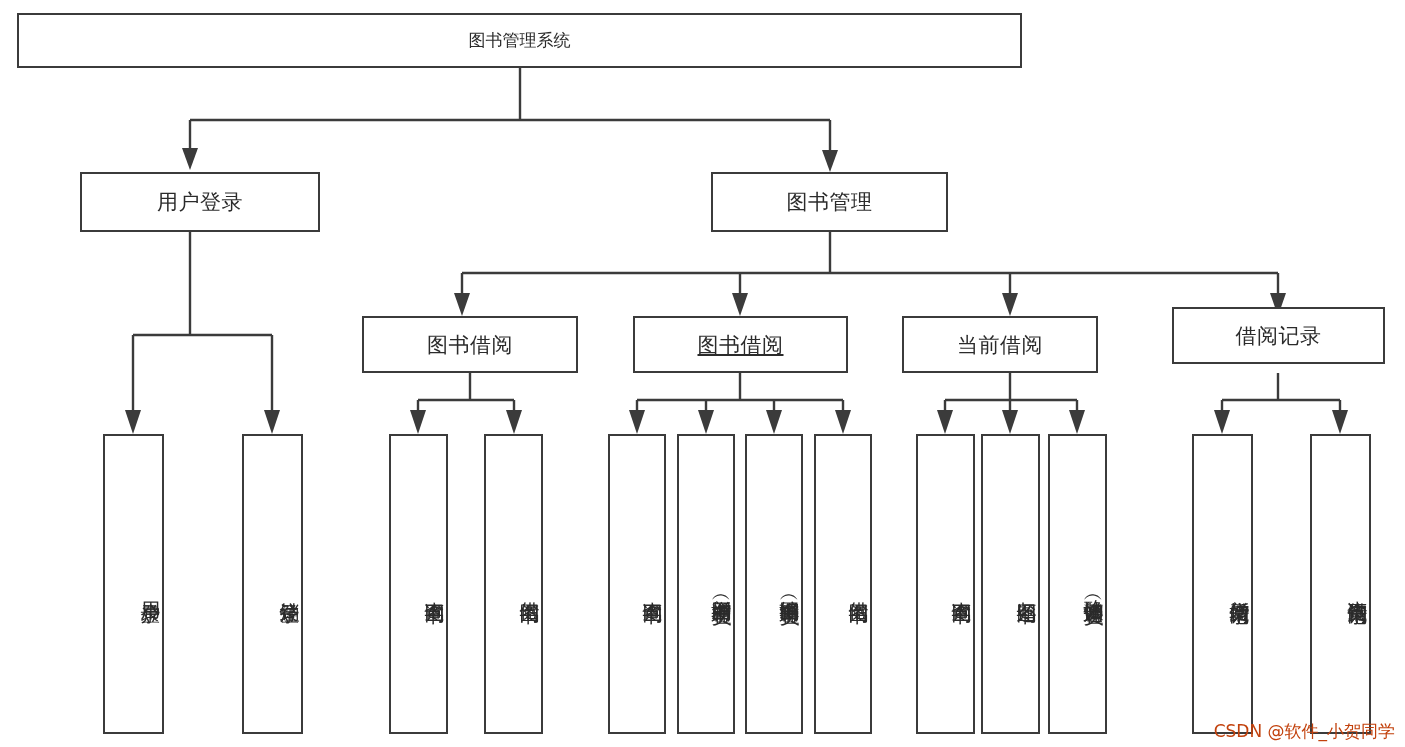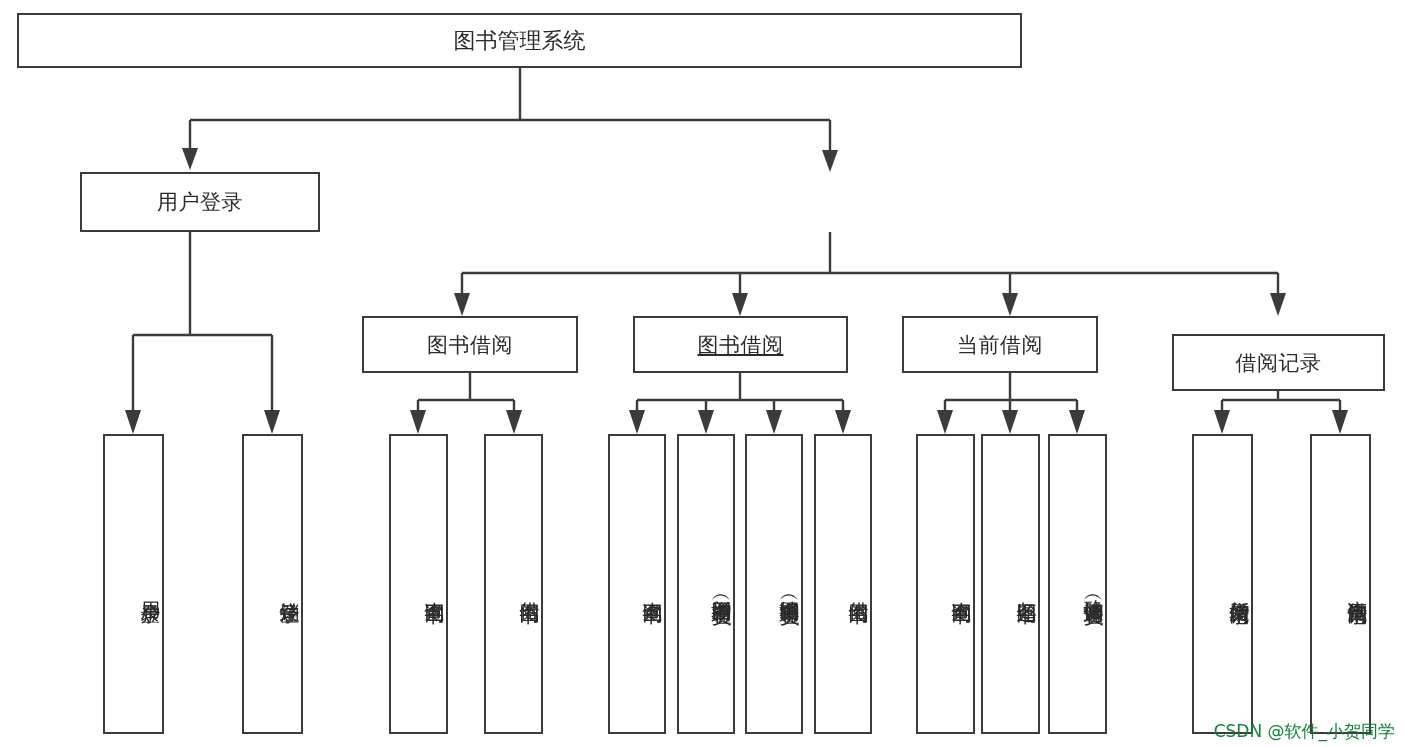--- a/index.html
+++ b/index.html
@@ -24,21 +24,21 @@
     align-items: center;
     justify-content: center;
     color: #2b2b2b;
   }
   .node.h {
     font-size: 21px;
     letter-spacing: 0.5px;
     white-space: nowrap;
   }
   .node.root {
-    font-size: 22px;
+    font-size: 17px;
   }
   .node.v {
     writing-mode: vertical-rl;
     text-orientation: upright;
     font-size: 20px;
     line-height: 1.18;
     letter-spacing: 1px;
     padding-top: 8px;
     align-items: flex-start;
     justify-content: center;
@@ -65,21 +65,21 @@
   }
   svg.wires polygon {
     fill: #3b3b3b;
     stroke: none;
   }
   .watermark {
     position: absolute;
     right: 10px;
     bottom: 4px;
     font-size: 17px;
-    color: #15803d;
+    color: #c2410c;
     white-space: nowrap;
     font-family: "DejaVu Sans", "Liberation Sans", sans-serif;
   }
 </style>
 </head>
 <body>
 
 <div id="canvas">
 
   <svg class="wires" viewBox="0 0 1405 747">
@@ -145,34 +145,37 @@
   </svg>
 
   <div class="node root" style="left:17px; top:13px; width:1005px; height:55px;">
     <span>图书管理系统</span>
   </div>
 
   <div class="node h" style="left:80px; top:172px; width:240px; height:60px;">
     <span>用户登录</span>
   </div>
 
+  <div class="node h" style="left:711px; top:172px; width:237px; height:60px;">
+    <span>图书管理</span>
+  </div>
 
   <div class="node h" style="left:362px; top:316px; width:216px; height:57px;">
     <span>图书借阅</span>
   </div>
 
   <div class="node h" style="left:633px; top:316px; width:215px; height:57px;text-decoration:underline;">
     <span>图书借阅</span>
   </div>
 
   <div class="node h" style="left:902px; top:316px; width:196px; height:57px;">
     <span>当前借阅</span>
   </div>
 
-  <div class="node h" style="left:1172px; top:334px; width:213px; height:57px;">
+  <div class="node h" style="left:1172px; top:307px; width:213px; height:57px;">
     <span>借阅记录</span>
   </div>
 
   <div class="node v" style="left:103px; top:434px; width:61px; height:300px;">
     <span class="vtext">用户登录</span>
   </div>
 
   <div class="node v" style="left:242px; top:434px; width:61px; height:300px;">
     <span class="vtext">注销登录</span>
   </div>

